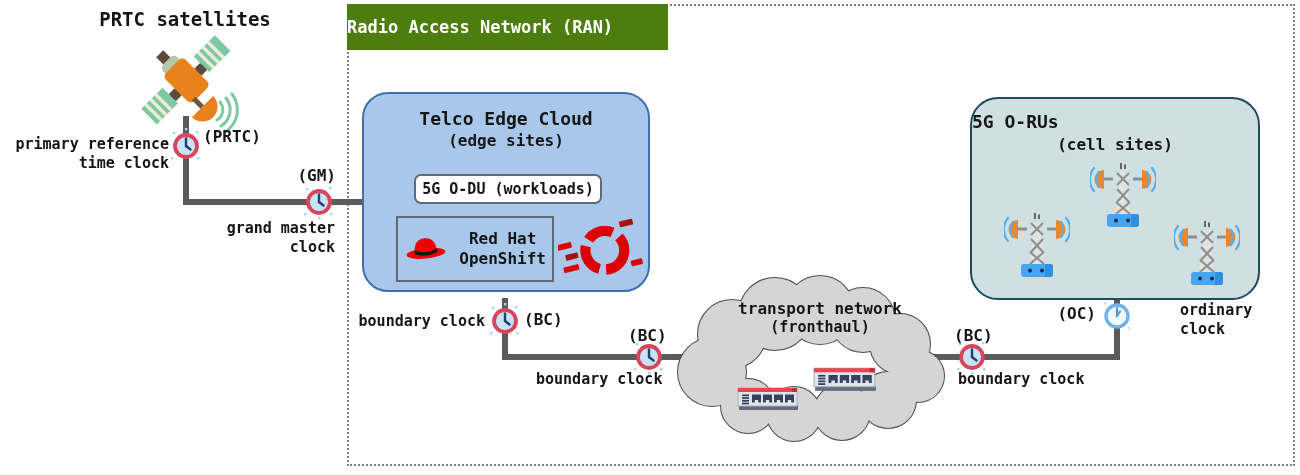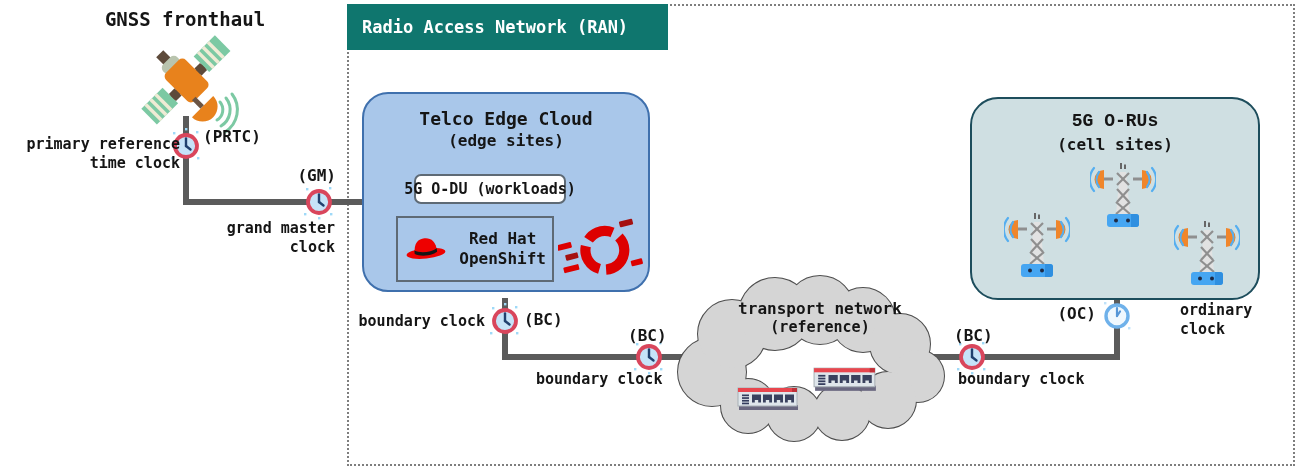--- a/index.html
+++ b/index.html
@@ -10,49 +10,49 @@
   .abs{position:absolute;}
   .lbl{position:absolute;font-weight:bold;font-size:15px;line-height:19px;white-space:nowrap;z-index:6;}
   .abbr{position:absolute;font-weight:bold;font-size:16px;line-height:18px;white-space:nowrap;z-index:6;}
   .r{text-align:right;}
   .wire{position:absolute;background:#5b5b5b;z-index:1;}
   .dotted-box{
     position:absolute;left:347px;top:4px;width:948px;height:462px;
     border:2px dotted #7e7e7e;box-sizing:border-box;z-index:0;
   }
   .banner{
-    position:absolute;left:347px;top:4px;width:321px;height:46px;background:#0f766e;
-    display:flex;align-items:center;padding-left:15px;box-sizing:border-box;
+    position:absolute;left:347px;top:4px;width:321px;height:46px;background:#4d7c0f;
+    display:flex;align-items:center;box-sizing:border-box;
     color:#fff;font-weight:bold;font-size:17px;z-index:3;
   }
   .gnss-title{position:absolute;left:90px;top:8px;width:190px;text-align:center;
     font-weight:bold;font-size:19px;z-index:2;}
   .telco-box{
     position:absolute;left:362px;top:92px;width:288px;height:200px;box-sizing:border-box;
     background:#a9c7ea;border:2.5px solid #3f70ad;border-radius:26px;z-index:2;
   }
   .telco-title{position:absolute;left:0;top:14px;width:100%;text-align:center;font-weight:bold;font-size:18px;}
   .telco-sub{position:absolute;left:0;top:37px;width:100%;text-align:center;font-weight:bold;font-size:16px;}
   .odu-box{
-    position:absolute;left:50px;top:80px;width:152px;height:30px;box-sizing:border-box;
+    position:absolute;left:50px;top:80px;width:188px;height:30px;box-sizing:border-box;
     background:#fff;border:2px solid #5e6a75;border-radius:7px;
     display:flex;align-items:center;justify-content:center;
     font-weight:bold;font-size:15px;white-space:nowrap;
   }
   .rh-box{
     position:absolute;left:32px;top:122px;width:158px;height:66px;box-sizing:border-box;
     border:2px solid #5e6a75;display:flex;align-items:center;gap:12px;padding:0 6px;
   }
   .rh-text{font-weight:bold;font-size:16px;line-height:20px;text-align:center;flex:1;}
   .os-logo{position:absolute;left:194px;top:124px;}
   .oru-box{
     position:absolute;left:970px;top:97px;width:290px;height:203px;box-sizing:border-box;
     background:#cfdfe2;border:2.5px solid #1d4d5c;border-radius:28px;z-index:2;
   }
-  .oru-title{position:absolute;left:0;top:12px;width:100%;text-align:center;font-weight:bold;font-size:18px;font-family:Liberation Mono, monospace;}
+  .oru-title{position:absolute;left:0;top:12px;width:100%;font-weight:bold;font-size:18px;}
   .oru-sub{position:absolute;left:0;top:36px;width:100%;text-align:center;font-weight:bold;font-size:16px;}
   .cloud-svg{position:absolute;left:670px;top:272px;z-index:2;}
   .cloud-txt1{position:absolute;left:690px;top:299px;width:260px;text-align:center;
     font-weight:bold;font-size:16px;z-index:4;}
   .cloud-txt2{position:absolute;left:690px;top:318px;width:260px;text-align:center;
     font-weight:bold;font-size:15px;z-index:4;}
   .clock{position:absolute;z-index:5;}
   .sw{position:absolute;z-index:4;}
   .tower{position:absolute;}
 </style>
@@ -60,21 +60,21 @@
 <body>
 
 <div id="stage">
 
   <div class="dotted-box"></div>
 
   <div class="banner">
     <span>Radio Access Network (RAN)</span>
   </div>
 
-  <div class="gnss-title">GNSS fronthaul</div>
+  <div class="gnss-title">PRTC satellites</div>
 
   <div class="wire" style="left:183px;top:116px;width:6px;height:88px;"></div>
   <div class="wire" style="left:183px;top:199px;width:182px;height:6px;"></div>
   <div class="wire" style="left:502px;top:298px;width:6px;height:60px;"></div>
   <div class="wire" style="left:502px;top:354px;width:212px;height:6px;"></div>
   <div class="wire" style="left:925px;top:354px;width:195px;height:6px;"></div>
   <div class="wire" style="left:1114px;top:298px;width:6px;height:60px;"></div>
 
   <svg class="abs" style="left:128px;top:26px;z-index:2;" width="120" height="112" viewBox="0 0 120 112">
     <g transform="rotate(-45 60 56)">
@@ -111,21 +111,21 @@
       <rect x="4" y="30" width="2.4" height="2.4"></rect>
         <rect x="30" y="30" width="2.4" height="2.4"></rect>
       <rect x="18" y="1" width="2.4" height="2.4"></rect>
     </g>
     <circle cx="19" cy="19" r="11" fill="#c6e3f8" stroke="#d9465c" stroke-width="3.8"></circle>
     <g stroke="#20406e" stroke-width="2.4" stroke-linecap="round">
       <path d="M19,19 L19,11.5"></path>
         <path d="M19,19 L23.5,22.5"></path>
     </g>
   </svg>
-  <div class="lbl r" style="left:20px;top:135px;width:160px;">
+  <div class="lbl r" style="left:9px;top:135px;width:160px;">
     <div>primary reference</div>
     <div>time clock</div>
   </div>
   <div class="abbr" style="left:203px;top:128px;">(PRTC)</div>
 
   <svg class="clock" style="left:300px;top:183px;" width="38" height="38" viewBox="0 0 38 38">
     <g fill="#9fd9f8">
       <rect x="6" y="5" width="2.4" height="2.4"></rect>
         <rect x="29" y="4" width="2.4" height="2.4"></rect>
       <rect x="4" y="30" width="2.4" height="2.4"></rect>
@@ -231,21 +231,21 @@
         <circle cx="193" cy="48" r="32"></circle>
         <circle cx="230" cy="72" r="30"></circle>
       <circle cx="248" cy="104" r="26"></circle>
         <circle cx="218" cy="128" r="28"></circle>
         <circle cx="172" cy="140" r="28"></circle>
       <circle cx="124" cy="142" r="27"></circle>
         <circle cx="78" cy="134" r="27"></circle>
     </g>
   </svg>
   <div class="cloud-txt1">transport network</div>
-  <div class="cloud-txt2">(reference)</div>
+  <div class="cloud-txt2">(fronthaul)</div>
 
   <svg class="sw" style="left:737px;top:382px;" width="64" height="33" viewBox="0 0 64 33">
     <rect x="2" y="23" width="59" height="5" fill="#6a6880"></rect>
     <rect x="1" y="6" width="59" height="18" fill="#dfe6eb" stroke="#a8b0b6" stroke-width="1"></rect>
     <rect x="1" y="6" width="59" height="4" fill="#e8464e"></rect>
     <rect x="55" y="6" width="5" height="4" fill="#c03038"></rect>
     <g fill="#333c5c">
       <rect x="5" y="12.5" width="7" height="1.7"></rect>
         <rect x="5" y="15.2" width="7" height="1.7"></rect>
       <rect x="5" y="17.9" width="7" height="1.7"></rect>

